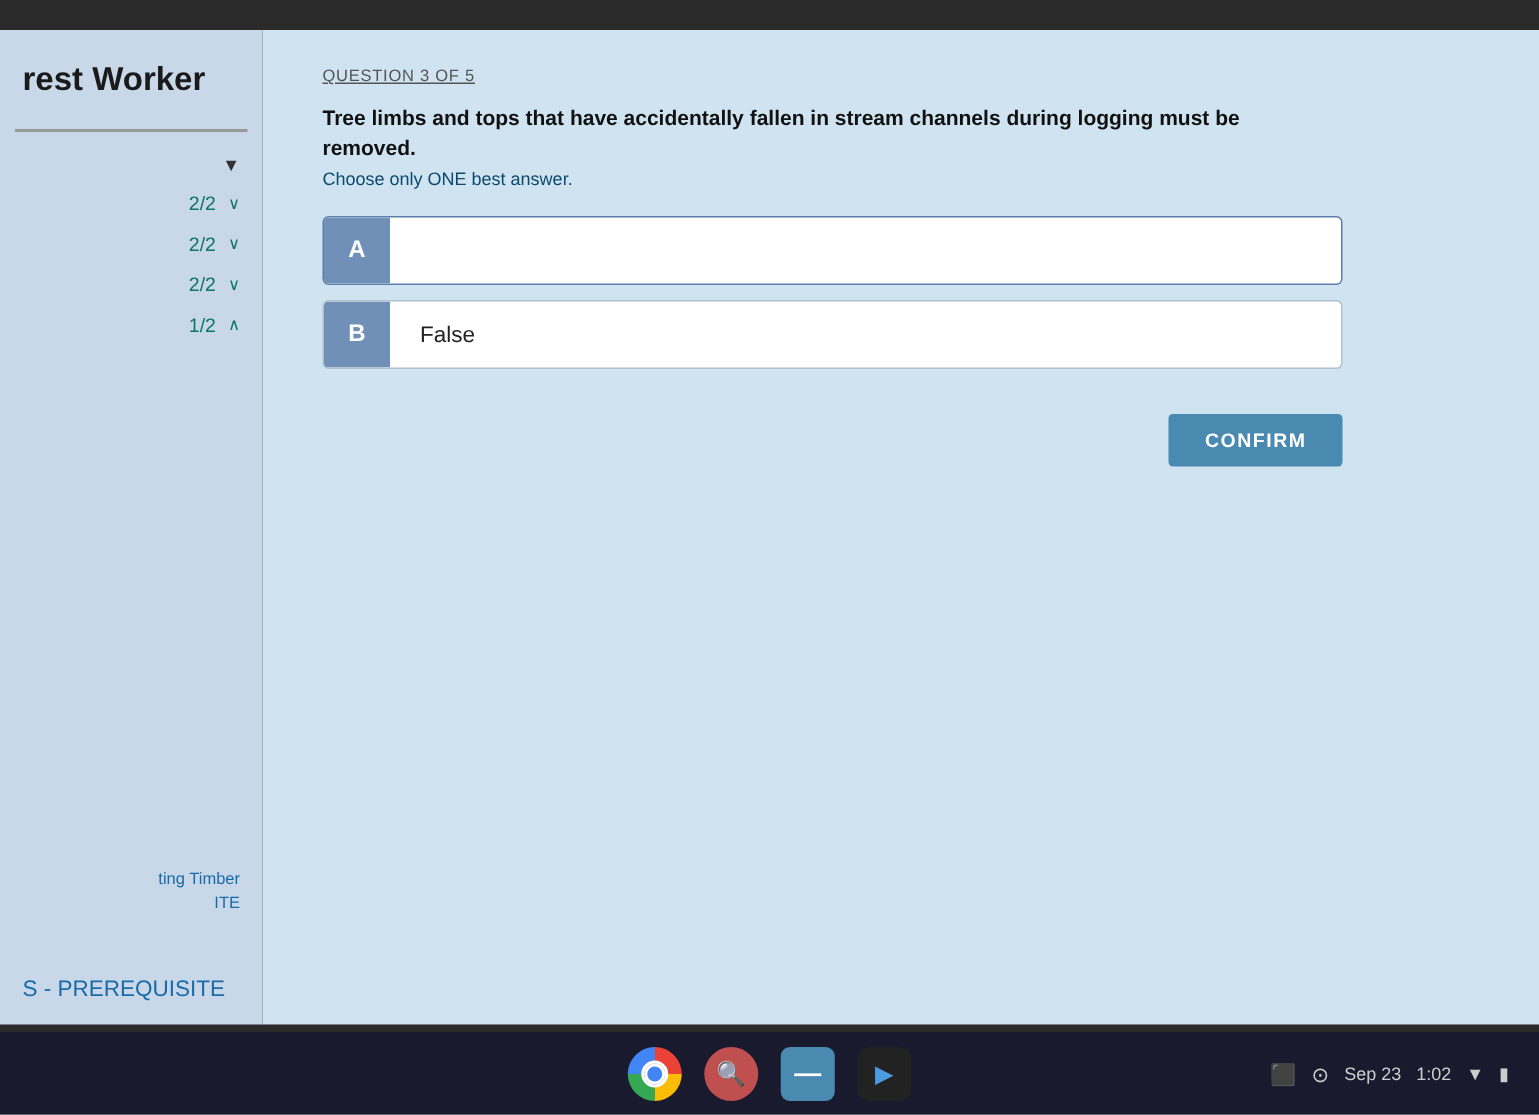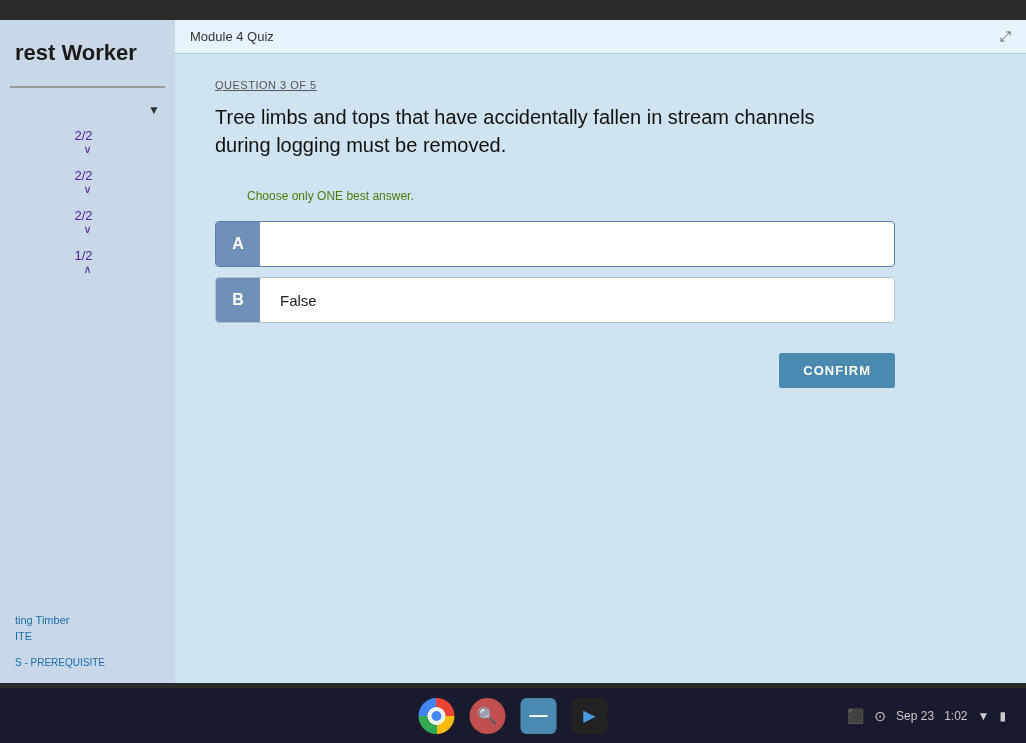--- a/index.html
+++ b/index.html
@@ -60,48 +60,49 @@
       font-size: 12px;
       color: #333;
     }
 
     .sidebar-row {
       display: flex;
       align-items: center;
       justify-content: flex-end;
       padding: 6px 15px;
       font-size: 13px;
-      color: #4c1d95;
-      flex-direction: column;
+      color: #0f766e;
     }
 
     .sidebar-row .score {
       margin-right: 8px;
     }
 
     .sidebar-row .arrow {
       font-size: 11px;
     }
 
     .sidebar-bottom {
       margin-top: auto;
       padding: 8px 15px;
+      text-align: right;
     }
 
     .sidebar-link {
       font-size: 11px;
       color: #1a6baa;
       display: block;
       line-height: 1.4;
     }
 
     .sidebar-prereq {
-      font-size: 10px;
+      font-size: 15px;
       color: #1a6baa;
       padding: 5px 15px;
+      margin-top: 28px;
     }
 
     
     .main-content {
       flex: 1;
       background: #d0e4f0;
       display: flex;
       flex-direction: column;
       position: relative;
     }
@@ -138,33 +139,32 @@
     .question-counter {
       font-size: 11px;
       color: #555;
       text-transform: uppercase;
       letter-spacing: 0.5px;
       margin-bottom: 12px;
       text-decoration: underline;
     }
 
     .question-text {
-      font-size: 20px;
-      font-weight: normal;
+      font-size: 14px;
+      font-weight: bold;
       color: #111;
       line-height: 1.4;
-      margin-bottom: 30px;
+      margin-bottom: 4px;
       max-width: 650px;
     }
 
     .instruction {
       font-size: 12px;
-      color: #4d7c0f;
+      color: #0c4a6e;
       margin-bottom: 18px;
-      margin-left: 32px;
     }
 
     
     .answer-option {
       display: flex;
       align-items: center;
       background: white;
       border: 1px solid #b0c0cc;
       border-radius: 4px;
       margin-bottom: 10px;
@@ -313,24 +313,20 @@
     <div class="sidebar-bottom">
       <span class="sidebar-link">ting Timber</span>
       <span class="sidebar-link">ITE</span>
     </div>
 
     <div class="sidebar-prereq">S - PREREQUISITE</div>
   </div>
 
   <div class="main-content">
 
-    <div class="module-header">
-      <span class="module-title">Module 4 Quiz</span>
-      <span class="expand-icon">⤢</span>
-    </div>
 
     <div class="quiz-area">
       <div class="question-counter">QUESTION 3 OF 5</div>
       <div class="question-text">Tree limbs and tops that have accidentally fallen in stream channels during logging must be removed.</div>
       <div class="instruction">Choose only ONE best answer.</div>
 
       <div class="answer-option selected">
         <div class="option-letter">A</div>
       </div>
 

